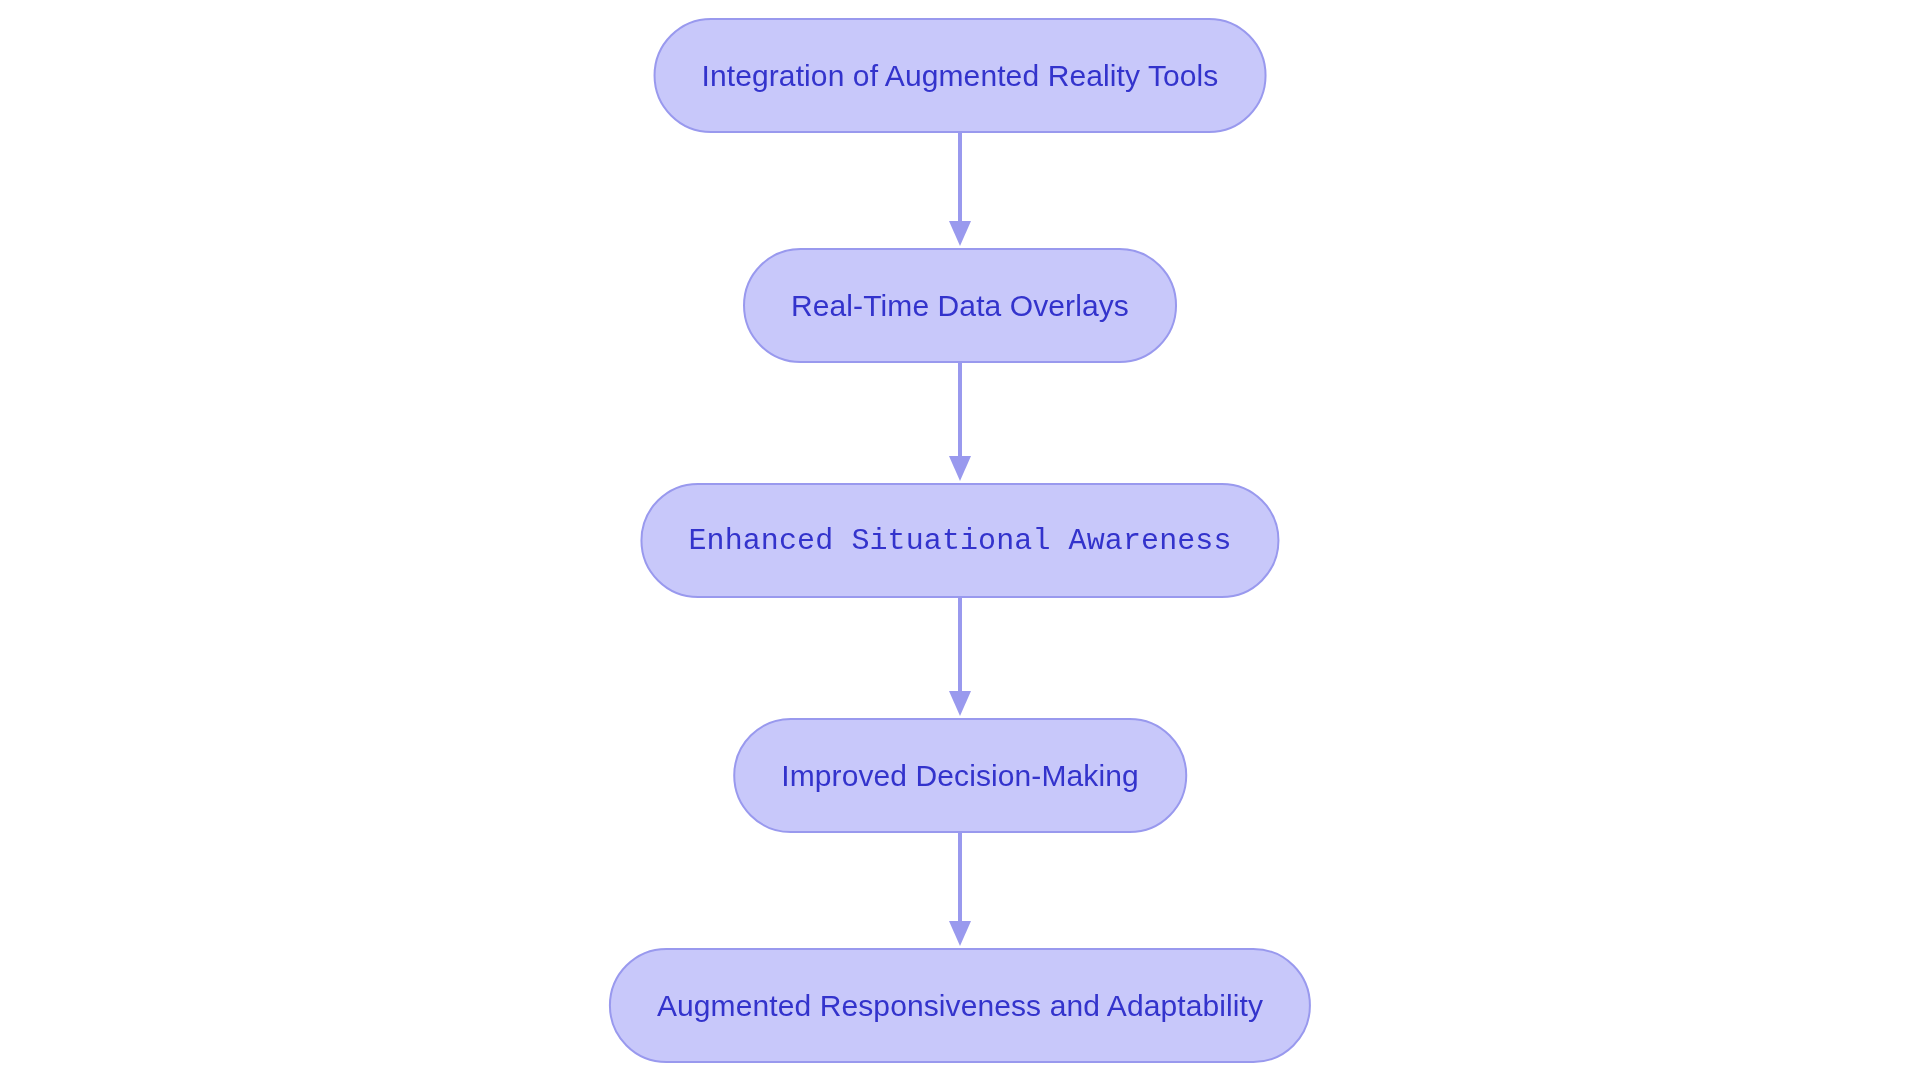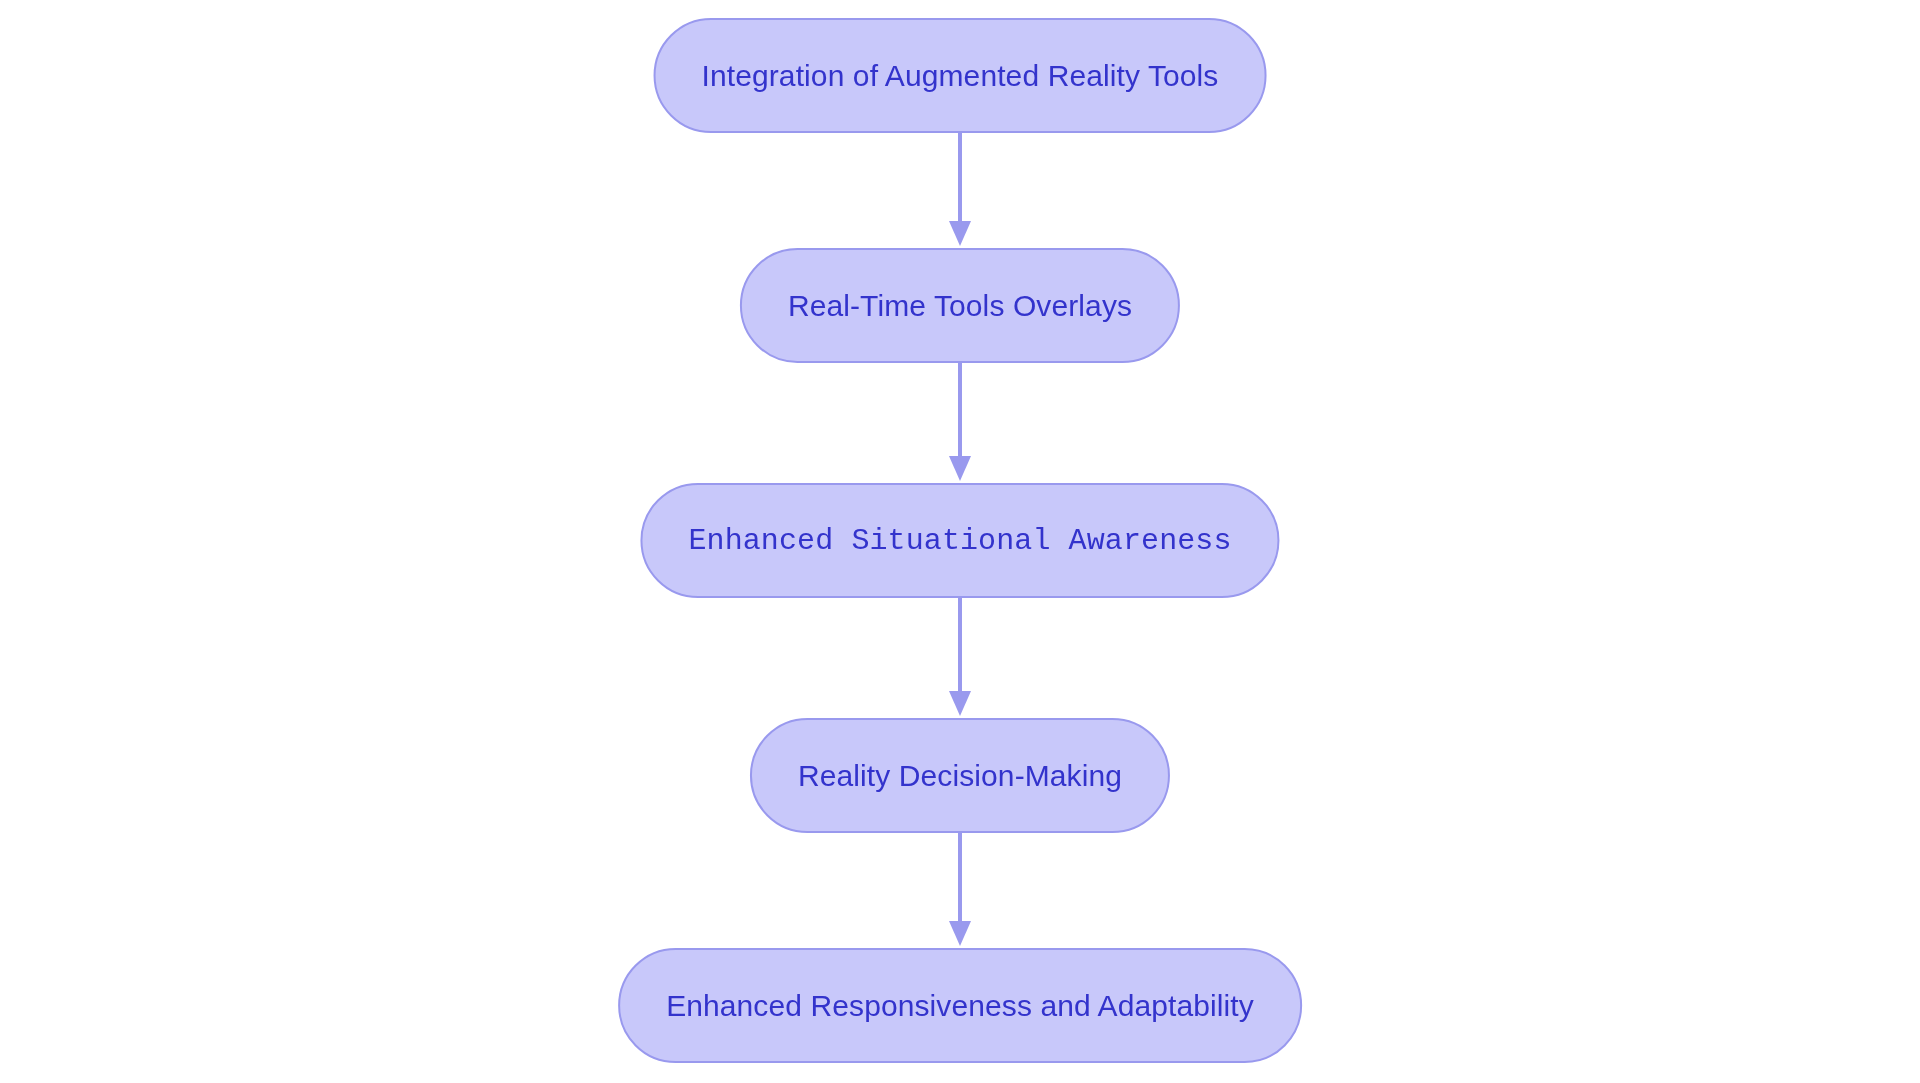--- a/index.html
+++ b/index.html
@@ -93,21 +93,21 @@
     </div>
 
     <div class="connector conn-1">
       <svg viewBox="0 0 30 115" preserveAspectRatio="none" aria-hidden="true">
         <line x1="15" y1="0" x2="15" y2="92" stroke="#9999ee" stroke-width="4"></line>
         <polygon points="15,113 4,88 26,88" fill="#9999ee"></polygon>
       </svg>
     </div>
 
     <div class="node node-2">
-      <span class="node-label">Real-Time Tools Overlays</span>
+      <span class="node-label">Real-Time Data Overlays</span>
     </div>
 
     <div class="connector conn-2">
       <svg viewBox="0 0 30 120" preserveAspectRatio="none" aria-hidden="true">
         <line x1="15" y1="0" x2="15" y2="97" stroke="#9999ee" stroke-width="4"></line>
         <polygon points="15,118 4,93 26,93" fill="#9999ee"></polygon>
       </svg>
     </div>
 
     <div class="node node-3">
@@ -115,28 +115,28 @@
     </div>
 
     <div class="connector conn-3">
       <svg viewBox="0 0 30 120" preserveAspectRatio="none" aria-hidden="true">
         <line x1="15" y1="0" x2="15" y2="97" stroke="#9999ee" stroke-width="4"></line>
         <polygon points="15,118 4,93 26,93" fill="#9999ee"></polygon>
       </svg>
     </div>
 
     <div class="node node-4">
-      <span class="node-label">Reality Decision-Making</span>
+      <span class="node-label">Improved Decision-Making</span>
     </div>
 
     <div class="connector conn-4">
       <svg viewBox="0 0 30 115" preserveAspectRatio="none" aria-hidden="true">
         <line x1="15" y1="0" x2="15" y2="92" stroke="#9999ee" stroke-width="4"></line>
         <polygon points="15,113 4,88 26,88" fill="#9999ee"></polygon>
       </svg>
     </div>
 
     <div class="node node-5">
-      <span class="node-label">Enhanced Responsiveness and Adaptability</span>
+      <span class="node-label">Augmented Responsiveness and Adaptability</span>
     </div>
 
   </div>
 </div>
 
 </body></html>

